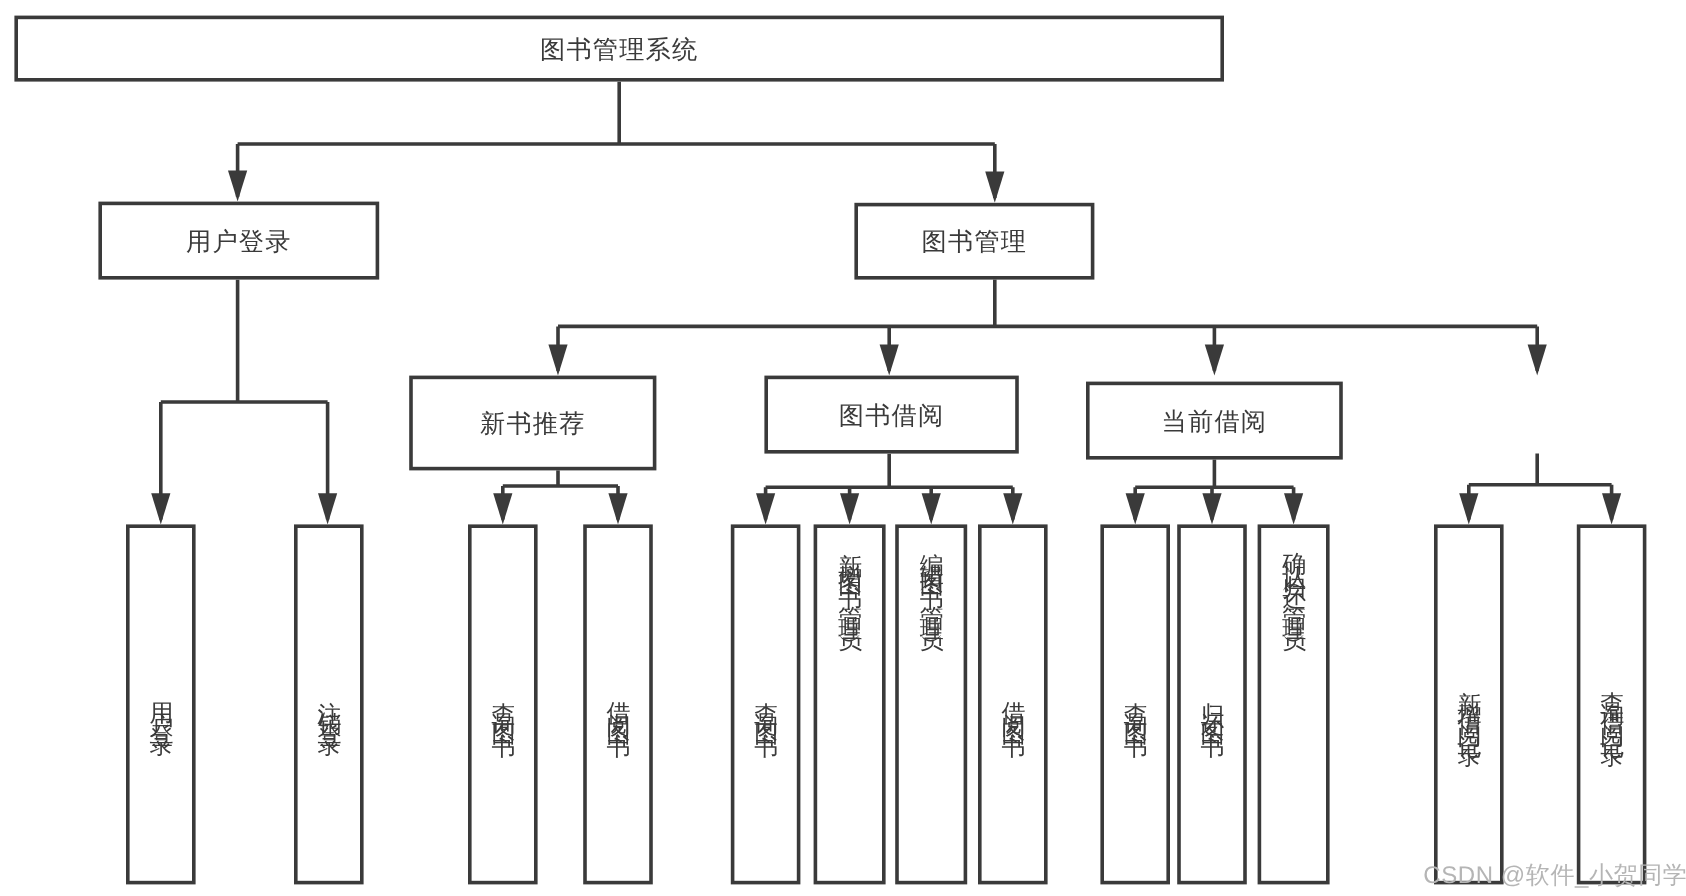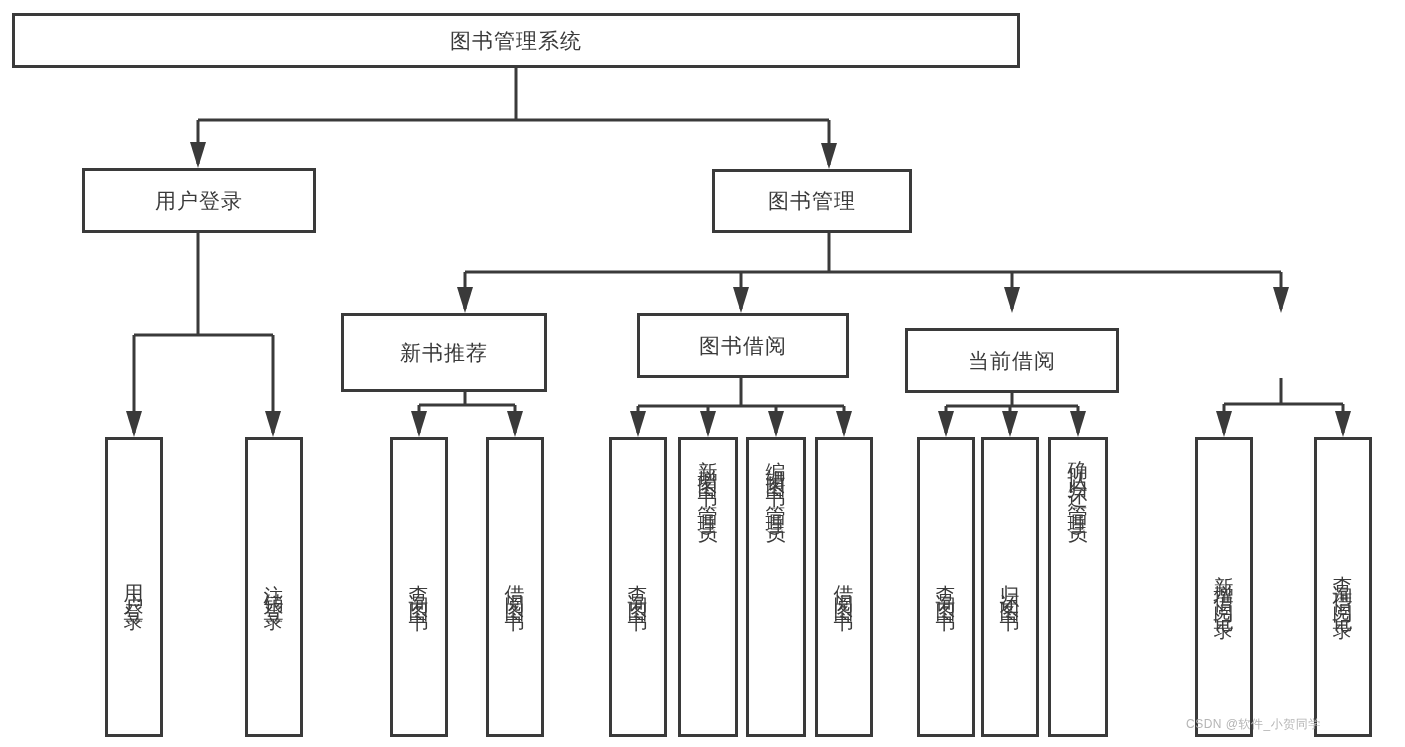--- a/index.html
+++ b/index.html
@@ -42,21 +42,21 @@
     line-height:1.1;
   }
   .vbox.top-align{
     align-items:flex-start;
     padding-top:5px;
   }
   .watermark{
     position:absolute;
     z-index:5;
     left:1186px;top:716px;
-    font-size:12px;
+    font-size:20px;
     color:var(--watermark);
     letter-spacing:0.5px;
     white-space:nowrap;
   }
 </style>
 </head>
 <body>
 
 <div class="diagram">
 
@@ -106,21 +106,21 @@
   <div class="box" style="left:712px;top:169px;width:200px;height:64px">
     <span>图书管理</span>
   </div>
 
   <div class="box" style="left:341px;top:313px;width:206px;height:79px">
     <span>新书推荐</span>
   </div>
   <div class="box" style="left:637px;top:313px;width:212px;height:65px">
     <span>图书借阅</span>
   </div>
-  <div class="box" style="left:905px;top:328px;width:214px;height:65px">
+  <div class="box" style="left:905px;top:318px;width:214px;height:65px">
     <span>当前借阅</span>
   </div>
 
   <div class="box vbox" style="left:105px;top:437px;width:58px;height:300px">
     <span class="vtext">用户登录</span>
   </div>
   <div class="box vbox" style="left:245px;top:437px;width:58px;height:300px">
     <span class="vtext">注销登录</span>
   </div>
 

